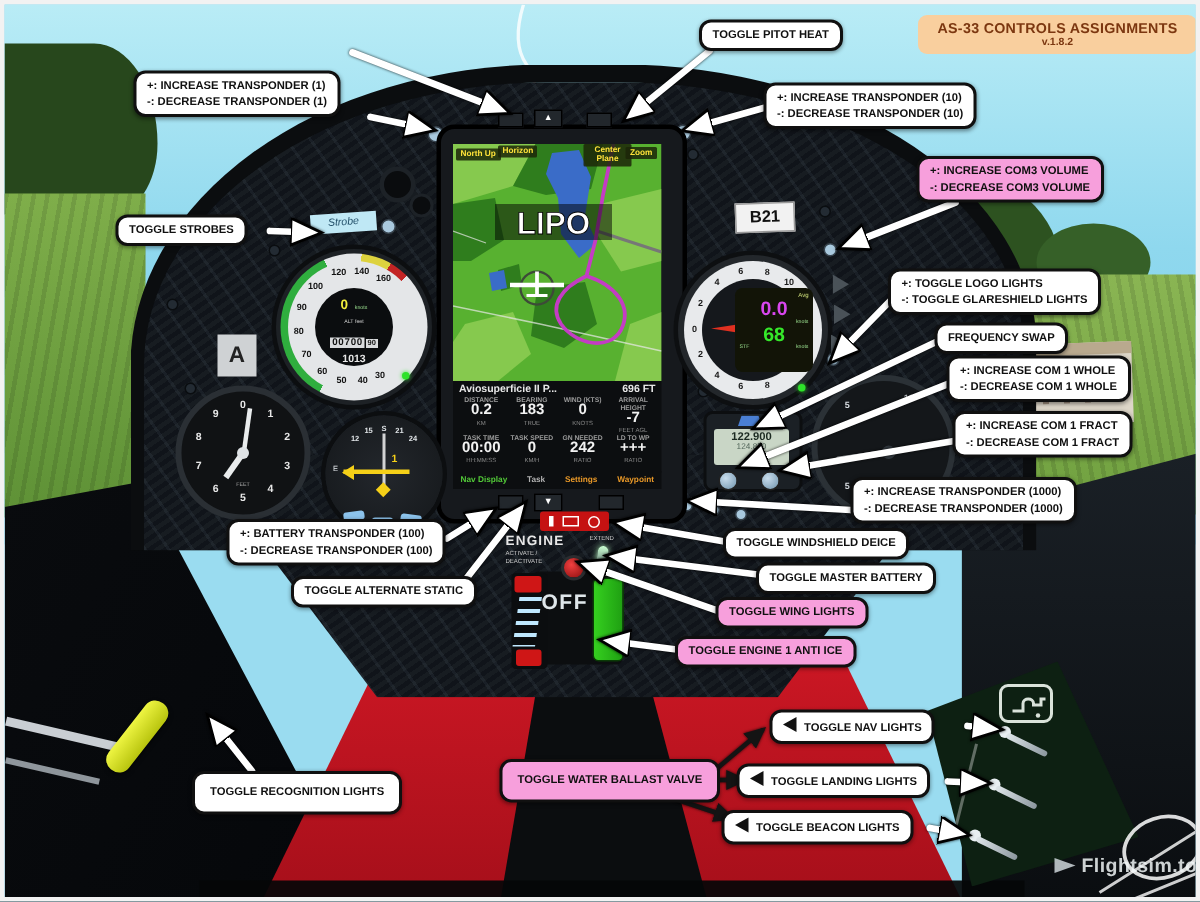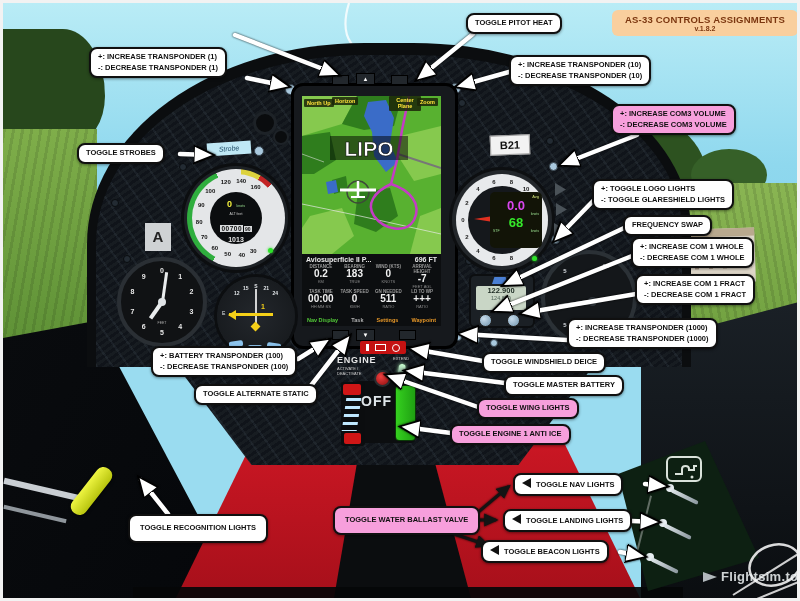--- a/index.html
+++ b/index.html
@@ -192,21 +192,21 @@
           <div class="v">00:00</div>
           <div class="u">HH:MM:SS</div>
         </div>
       <div class="navcell">
           <div class="l">TASK SPEED</div>
           <div class="v">0</div>
           <div class="u">KM/H</div>
         </div>
       <div class="navcell">
           <div class="l">GN NEEDED</div>
-          <div class="v">511</div>
+          <div class="v">242</div>
           <div class="u">RATIO</div>
         </div>
       <div class="navcell">
           <div class="l">LD TO WP</div>
           <div class="v">+++</div>
           <div class="u">RATIO</div>
         </div>
     </div>
   </div>
   <div class="abs" style="left:299px;top:311px;width:139px;height:12px;background:#0c0e10;z-index:11;display:flex;justify-content:space-between;align-items:center;padding:0 5px;box-sizing:border-box;">
@@ -434,16 +434,16 @@
       <div>-: DECREASE TRANSPONDER (100)</div>
     </div>
   <div class="co" style="left:191px;top:381px;">TOGGLE ALTERNATE STATIC</div>
   <div class="co" style="left:479px;top:349px;">TOGGLE WINDSHIELD DEICE</div>
   <div class="co" style="left:501px;top:372px;">TOGGLE MASTER BATTERY</div>
   <div class="co pink" style="left:474px;top:395px;">TOGGLE WING LIGHTS</div>
   <div class="co pink" style="left:447px;top:421px;">TOGGLE ENGINE 1 ANTI ICE</div>
   <div class="co big" style="left:125px;top:511px;">TOGGLE RECOGNITION LIGHTS</div>
   <div class="co" style="left:510px;top:470px;"><span class="tri"></span><span>TOGGLE NAV LIGHTS</span></div>
   <div class="co pink big" style="left:330px;top:503px;">TOGGLE WATER BALLAST VALVE</div>
-  <div class="co" style="left:500px;top:506px;"><span class="tri"></span><span>TOGGLE LANDING LIGHTS</span></div>
+  <div class="co" style="left:488px;top:506px;"><span class="tri"></span><span>TOGGLE LANDING LIGHTS</span></div>
   <div class="co" style="left:478px;top:537px;"><span class="tri"></span><span>TOGGLE BEACON LIGHTS</span></div>
 
 </div>
 
 </body></html>

